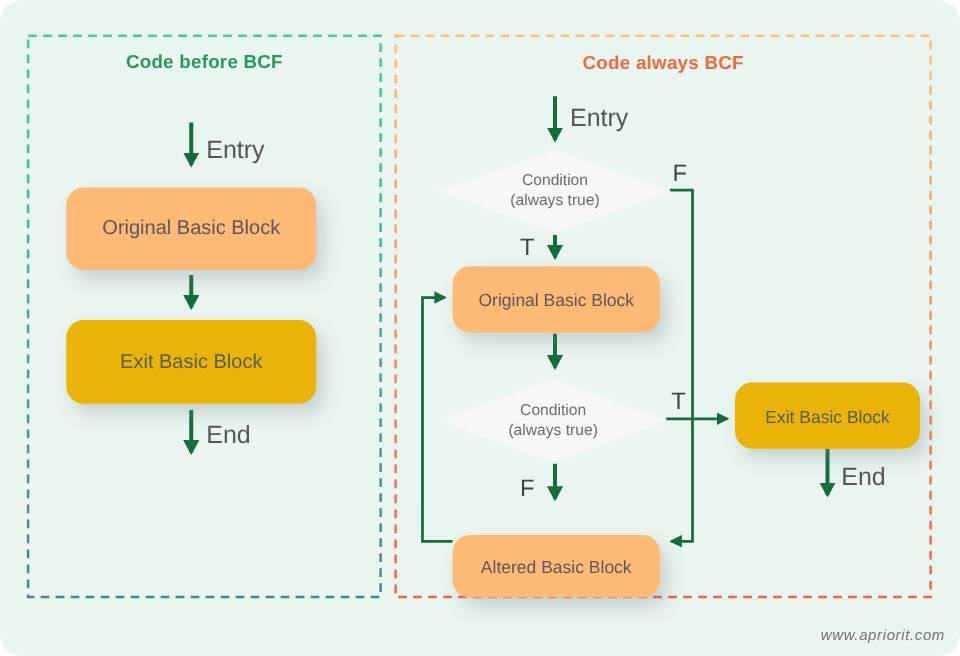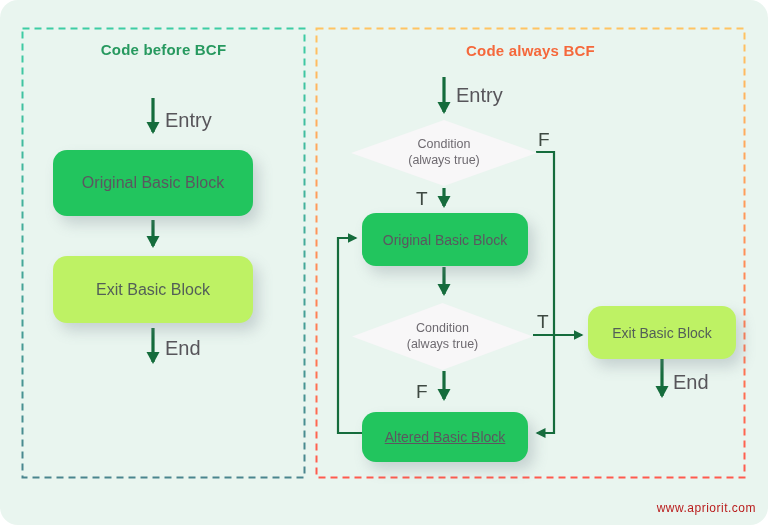--- a/index.html
+++ b/index.html
@@ -7,34 +7,34 @@
   #stage{position:relative;width:768px;height:525px;overflow:hidden;}
   #canvas{position:absolute;inset:0;background:#E9F5EF;border-radius:18px;}
   svg.wires{position:absolute;left:0;top:0;width:768px;height:525px;pointer-events:none;}
 
   .panel-title{position:absolute;font-size:15px;font-weight:bold;letter-spacing:.2px;text-align:center;}
   .title-before{left:22px;top:41px;width:283px;color:#27995F;}
   .title-after{left:316px;top:42px;width:429px;color:#F5683B;}
 
   .node{position:absolute;display:flex;align-items:center;justify-content:center;
         border-radius:14px;color:#5B5760;box-shadow:6px 8px 14px rgba(120,132,142,.30);}
-  .node.gray{background:#22c55e;}
-  .node.mint{background:#bef264;color:#535F58;}
+  .node.gray{background:#fdba74;}
+  .node.mint{background:#eab308;color:#535F58;}
 
   .lbox{width:200px;font-size:16px;font-weight:500;}
   .rbox{width:166px;font-size:14px;font-weight:500;}
 
   .diamond{position:absolute;display:flex;flex-direction:column;align-items:center;justify-content:center;
            background:#F8F7F8;color:#6E6A70;font-size:12.5px;line-height:1.25;text-align:center;
            clip-path:polygon(50% 0,100% 50%,50% 100%,0 50%);
            filter:drop-shadow(3px 5px 4px rgba(125,138,132,.35));}
 
   .flow-label{position:absolute;font-size:20px;color:#57555A;}
   .tf-label{position:absolute;font-size:19px;font-weight:500;color:#3E4942;}
-  .watermark{position:absolute;right:12px;top:501px;font-size:12px;color:#b91c1c;letter-spacing:.5px;}
+  .watermark{position:absolute;right:12px;top:501px;font-size:12px;color:#737373;letter-spacing:.5px;font-style:italic;}
 </style>
 </head>
 <body>
 
 <div id="stage">
   <div id="canvas"></div>
 
   <svg class="wires" viewBox="0 0 768 525">
     <defs>
       <linearGradient id="gradTeal" x1="0" y1="0" x2="0" y2="1">
@@ -103,18 +103,18 @@
     <span>(always true)</span>
   </div>
   <div class="tf-label" style="left:537px;top:311px;">T</div>
   <div class="tf-label" style="left:416px;top:381px;">F</div>
 
   <div class="node mint" style="left:588px;top:306px;width:148px;height:53px;font-size:14px;font-weight:500;">
     <span>Exit Basic Block</span>
   </div>
   <div class="flow-label" style="left:673px;top:371px;">End</div>
 
-  <div class="node gray rbox" style="left:362px;top:412px;height:50px;text-decoration:underline;">
+  <div class="node gray rbox" style="left:362px;top:428px;height:50px;">
     <span>Altered Basic Block</span>
   </div>
 
   <div class="watermark">www.apriorit.com</div>
 </div>
 
 </body></html>

